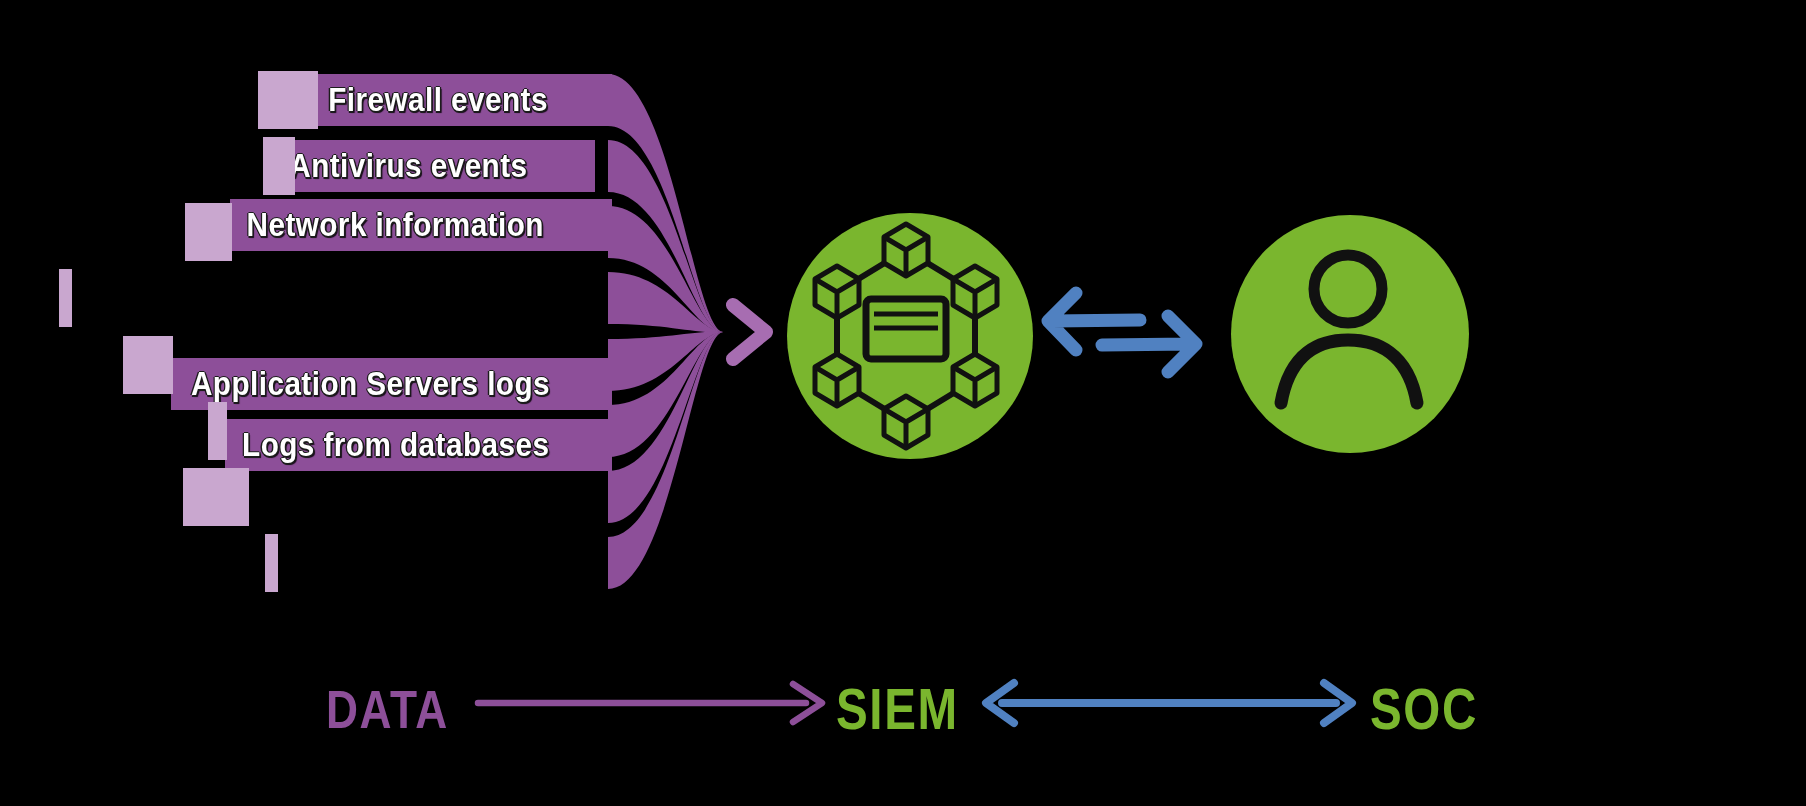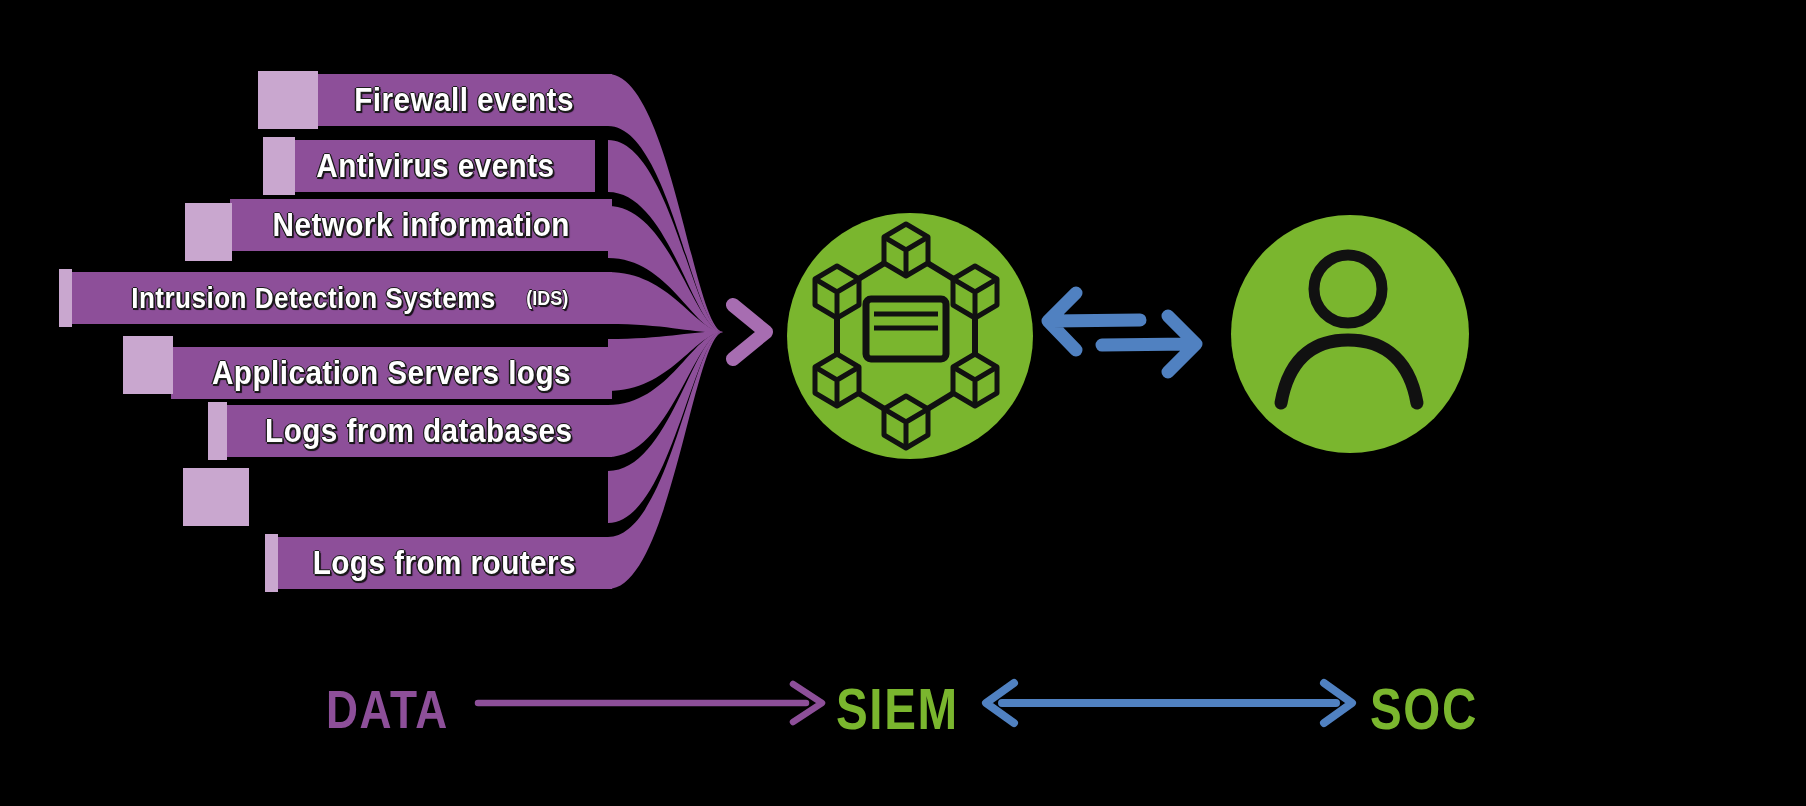--- a/index.html
+++ b/index.html
@@ -18,21 +18,21 @@
   .tab{
     position:absolute;
     background:var(--purpleLight);
     z-index:3;
   }
   .bar{
     position:absolute;
     height:52px;
     background:var(--purple);
     z-index:2;
-    display:flex;align-items:center;justify-content:center;
+    display:flex;align-items:center;
     gap:8px;
   }
   .bar-label{
     color:var(--bannerText);
     font-weight:bold;
     font-size:33px;
     white-space:nowrap;
     transform:scaleX(0.9);
     letter-spacing:0.5px;
     text-shadow:-1.5px 0 #1c1c1c,1.5px 0 #1c1c1c,0 -1.5px #1c1c1c,0 1.5px #1c1c1c,2px 2px 1px rgba(0,0,0,.85);
@@ -144,39 +144,32 @@
   <div class="bar" style="left:276px;top:140px;width:319px">
     <span class="bar-label">Antivirus events</span>
   </div>
 
   <div class="tab" style="left:185px;top:203px;width:47px;height:58px"></div>
   <div class="bar" style="left:230px;top:199px;width:382px">
     <span class="bar-label">Network information</span>
   </div>
 
   <div class="tab" style="left:59px;top:269px;width:13px;height:58px"></div>
-  <div class="bar row4" style="left:70px;top:272px;width:542px">
-    <span class="bar-label">Intrusion Detection Systems</span>
-      <span class="bar-suffix">(IDS)</span>
-  </div>
 
   <div class="tab" style="left:123px;top:336px;width:50px;height:58px"></div>
-  <div class="bar" style="left:171px;top:347px;width:441px">
+  <div class="bar" style="left:171px;top:358px;width:441px">
     <span class="bar-label">Application Servers logs</span>
   </div>
 
   <div class="tab" style="left:208px;top:402px;width:19px;height:58px"></div>
-  <div class="bar" style="left:225px;top:405px;width:387px">
+  <div class="bar" style="left:225px;top:419px;width:387px">
     <span class="bar-label">Logs from databases</span>
   </div>
 
   <div class="tab" style="left:183px;top:468px;width:66px;height:58px"></div>
 
   <div class="tab" style="left:265px;top:534px;width:13px;height:58px"></div>
-  <div class="bar" style="left:276px;top:537px;width:336px">
-    <span class="bar-label">Logs from routers</span>
-  </div>
 
   <div class="footer-label footer-data" style="left:326px;top:682px">DATA</div>
   <div class="footer-label footer-siem" style="left:836px;top:680px">SIEM</div>
   <div class="footer-label footer-soc" style="left:1370px;top:680px">SOC</div>
 
 </div>
 
 </body></html>

